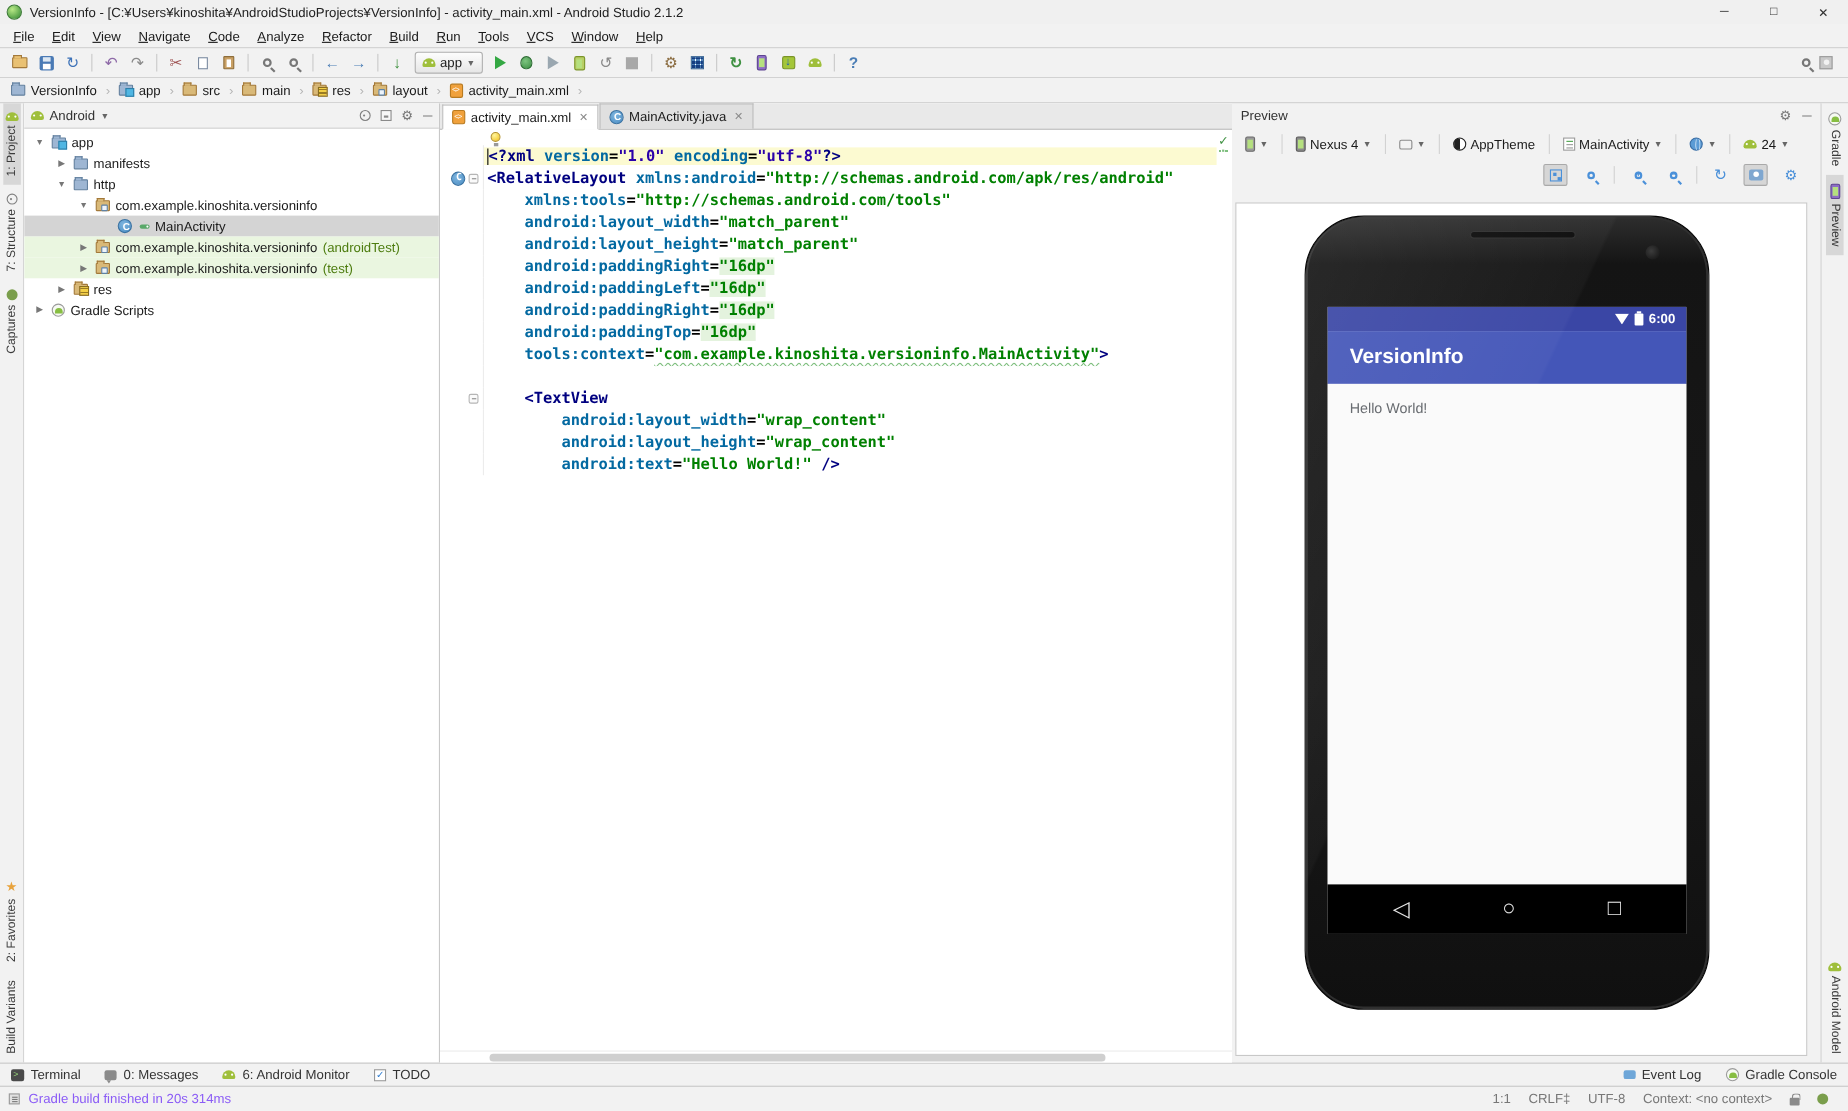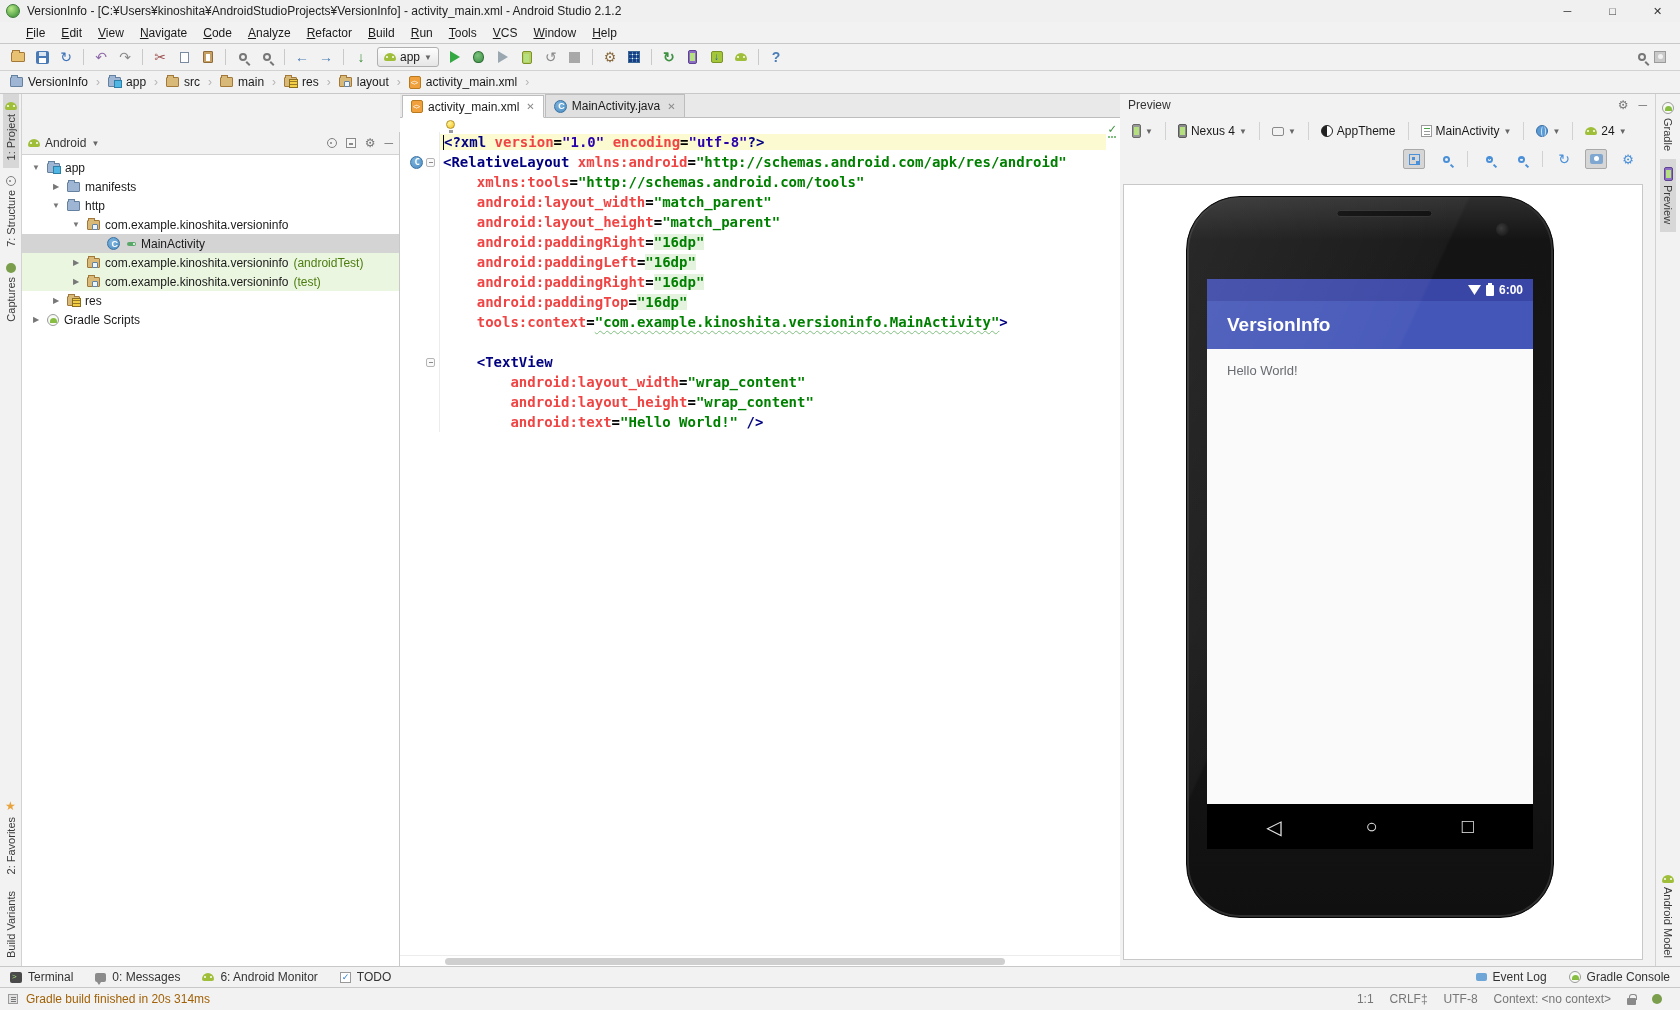--- a/index.html
+++ b/index.html
@@ -8,21 +8,21 @@
   .app { width:1680px; height:1010px; display:flex; flex-direction:column; }
 
   
   .titlebar { height:22px; background:#f0f0f0; display:flex; align-items:center; padding-left:6px; flex:0 0 auto; }
   .as-logo { width:14px; height:14px; border-radius:50%; background:radial-gradient(circle at 35% 30%, #b8e986, #57a34a 70%); border:1px solid #3c7a36; margin-right:7px; }
   .titlebar .title { font-size:12px; color:#222; white-space:nowrap; }
   .win-controls { margin-left:auto; display:flex; }
   .win-btn { width:45px; height:22px; display:flex; align-items:center; justify-content:center; color:#333; font-size:11px; }
 
   
-  .menubar { height:22px; background:#f2f2f2; display:flex; align-items:center; padding-left:18px; border-bottom:1px solid #c8c8c8; flex:0 0 auto; }
+  .menubar { height:22px; background:#f2f2f2; display:flex; align-items:center; padding-left:4px; border-bottom:1px solid #c8c8c8; flex:0 0 auto; }
   .menu-item { padding:2px 8px; color:#1a1a1a; }
   .menu-item:first-letter { text-decoration:underline; }
 
   
   .toolbar { height:27px; background:#f2f2f2; display:flex; align-items:center; padding:0 6px; border-bottom:1px solid #d2d2d2; flex:0 0 auto; }
   .tb-group { display:flex; align-items:center; }
   .tb-sep { width:1px; height:16px; background:#c9c9c9; margin:0 5px; }
   .tb-btn { width:24px; height:22px; display:flex; align-items:center; justify-content:center; border-radius:3px; position:relative; }
   .glyph { font-size:14px; line-height:1; }
   .run-config { display:flex; align-items:center; gap:4px; height:20px; padding:0 6px; border:1px solid #b0b0b0; border-radius:3px; background:linear-gradient(#fdfdfd,#e6e6e6); margin:0 4px; }
@@ -116,21 +116,21 @@
   .strip.left { border-right:1px solid #d2d2d2; }
   .strip.right { width:25px; border-left:1px solid #d2d2d2; }
   .strip-btn { display:flex; flex-direction:column; align-items:center; gap:4px; padding:8px 2px; color:#3a3a3a; font-size:11px; }
   .strip.left .strip-label { writing-mode:vertical-rl; transform:rotate(180deg); }
   .strip.right .strip-label { writing-mode:vertical-rl; }
   .strip-btn.active { background:#d7d7d7; }
   .strip-spacer { flex:1 1 auto; }
   .strip-star { color:#e8a33d; font-size:12px; }
 
   
-  .project { width:378px; background:#fff; border-right:1px solid #c8c8c8; display:flex; flex-direction:column; flex:0 0 auto;margin-top:38px; }
+  .project { width:378px; background:#fff; border-right:1px solid #c8c8c8; display:flex; flex-direction:column; flex:0 0 auto; }
   .project-header { height:23px; background:#f2f2f2; border-bottom:1px solid #d2d2d2; display:flex; align-items:center; padding:0 6px; gap:5px; }
   .project-header .hdr-label { color:#333; }
   .project-header .caret { font-size:8px; color:#666; }
   .hdr-icons { margin-left:auto; display:flex; align-items:center; gap:9px; }
   .tree { flex:1 1 auto; padding-top:3px; overflow:hidden; }
   .tree-row { height:19px; display:flex; align-items:center; gap:5px; white-space:nowrap; }
   .tree-row.selected { background:#d4d4d4; }
   .tree-row.greenbg { background:#eaf6e0; }
   .tree-arrow { width:12px; text-align:center; color:#777; font-size:8px; flex:0 0 auto; }
   .tree-suffix { color:#4d7c0f; }
@@ -148,21 +148,21 @@
   .inspection-ok { position:absolute; right:4px; top:4px; color:#3f9142; font-size:13px; font-weight:bold; border-bottom:2px dotted #7fbf7f; line-height:1.1; }
   .code { position:absolute; left:0; top:14px; right:14px; }
   .code-line { height:20px; display:flex; align-items:center; white-space:pre; }
   .gutter { width:40px; flex:0 0 auto; display:flex; align-items:center; justify-content:flex-end; gap:3px; padding-right:4px; border-right:1px solid #ececec; align-self:stretch; }
   .fold { width:9px; height:9px; border:1px solid #b5b5b5; border-radius:2px; background:#fafafa; position:relative; }
   .fold::after { content:''; position:absolute; left:1.5px; top:3px; width:4px; height:1px; background:#8a8a8a; }
   .code-line.hl .line-text { background:#fcfad1; flex:1 1 auto; }
   .line-text { padding-left:3px; }
   .caret-bar { display:inline-block; width:1px; height:15px; background:#000; vertical-align:middle; }
   .s-tag { color:#000080; }
-  .s-attr { color:#ef4444; }
+  .s-attr { color:#0369a1; }
   .s-pro { color:#2a00aa; }
   .s-eq { color:#000; }
   .s-val { color:#008000; }
   .s-valbg { color:#008000; background:#e4f3de; }
   .s-wavy { color:#008000; text-decoration:underline wavy #7fbf7f 1px; text-underline-offset:3px; }
   .s-pl { color:#000; }
 
   .hscroll { height:11px; flex:0 0 auto; background:#fff; position:relative; border-top:1px solid #ececec; }
   .hthumb { position:absolute; left:45px; top:2px; width:560px; height:7px; background:#cfcfcf; border-radius:4px; }
   .designtext { height:25px; background:#f2f2f2; border-top:1px solid #c8c8c8; display:flex; align-items:center; padding-left:6px; gap:2px; flex:0 0 auto; }
@@ -197,21 +197,21 @@
   .p-time { font-size:12px; font-weight:bold; }
   .p-appbar { height:48px; background:#4456b8; color:#fff; display:flex; align-items:center; padding-left:20px; font-size:19px; font-weight:bold; }
   .p-content { flex:1 1 auto; background:#fafafa; color:#5f6368; font-size:13px; padding:14px 0 0 20px; }
   .p-nav { height:45px; background:#000; display:flex; align-items:center; justify-content:center; gap:84px; color:#e8e8e8; font-size:20px; }
 
   
   .toolwinbar { height:21px; background:#f2f2f2; border-top:1px solid #c8c8c8; display:flex; align-items:center; padding:0 10px; gap:22px; flex:0 0 auto; }
   .twb-item { display:flex; align-items:center; gap:6px; color:#333; }
   .twb-right { margin-left:auto; display:flex; gap:22px; }
   .statusbar { height:23px; background:#f2f2f2; border-top:1px solid #c8c8c8; display:flex; align-items:center; padding:0 8px; gap:8px; flex:0 0 auto; }
-  .statusbar .msg { color:#a16207; }
+  .statusbar .msg { color:#8b5cf6; }
   .sb-right { margin-left:auto; display:flex; align-items:center; gap:16px; color:#777; padding-right:10px; }
 </style>
 </head>
 <body>
 
 <div class="app">
 
   <div class="titlebar">
     <span class="i as-logo"></span>
     <span class="title">VersionInfo - [C:¥Users¥kinoshita¥AndroidStudioProjects¥VersionInfo] - activity_main.xml - Android Studio 2.1.2</span>

